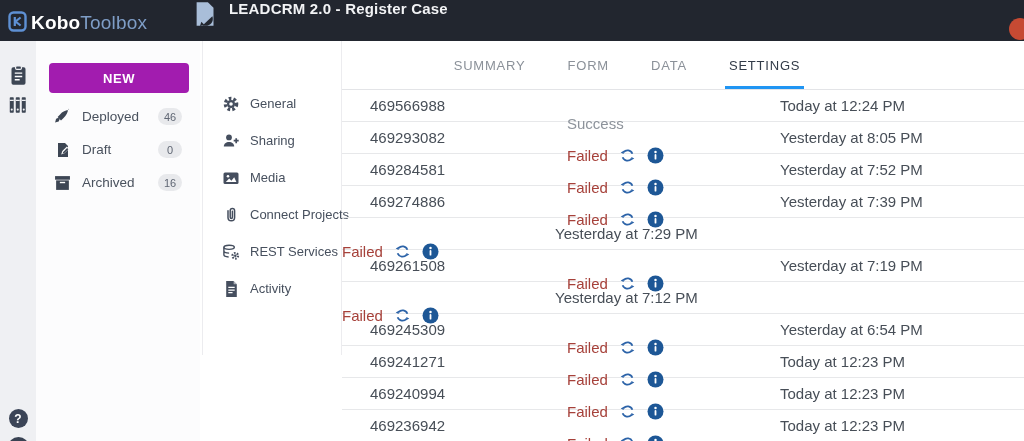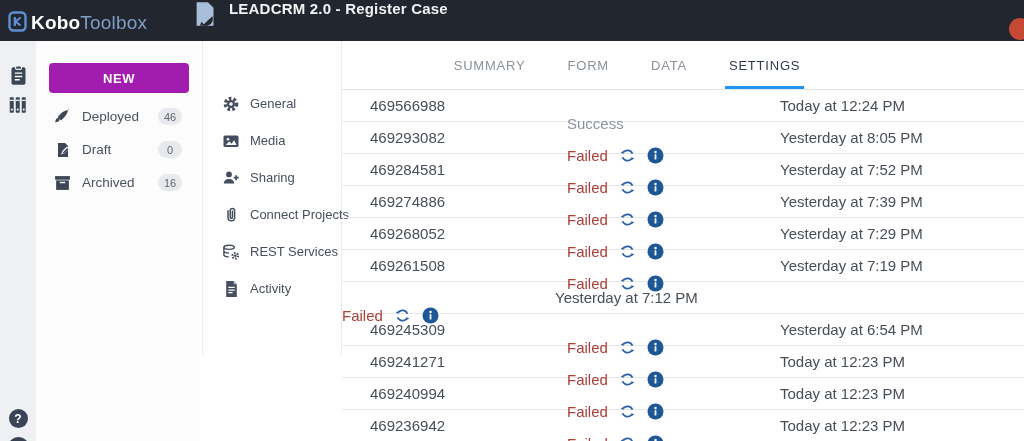--- a/index.html
+++ b/index.html
@@ -180,37 +180,37 @@
             <circle cx="9" cy="9" r="4" fill="#454e5e"></circle>
             <circle cx="9" cy="9" r="1.8" fill="#fff"></circle>
           </svg>
         </span>
         <span class="snav-label">General</span>
       </div>
 
       <div class="snav-item">
         <span class="icon">
           <svg width="18" height="18" viewBox="0 0 18 18">
+            <circle cx="7" cy="5.4" r="2.9" fill="#454e5e"></circle>
+            <path fill="#454e5e" d="M1.8 14.6c0-2.9 2.3-4.6 5.2-4.6s5.2 1.7 5.2 4.6z"></path>
+            <path stroke="#454e5e" stroke-width="1.7" d="M14.2 6.2v5M11.7 8.7h5"></path>
+          </svg>
+        </span>
+        <span class="snav-label">Sharing</span>
+      </div>
+
+      <div class="snav-item">
+        <span class="icon">
+          <svg width="18" height="18" viewBox="0 0 18 18">
             <rect x="1.5" y="3.5" width="15" height="11.5" rx="1.5" fill="#454e5e"></rect>
             <circle cx="6" cy="7.3" r="1.3" fill="#fff"></circle>
             <path fill="#fff" d="M3.8 13l3.4-3.5 2.2 2.2 2.8-3.4 2.2 4.7z"></path>
           </svg>
         </span>
         <span class="snav-label">Media</span>
-      </div>
-
-      <div class="snav-item">
-        <span class="icon">
-          <svg width="18" height="18" viewBox="0 0 18 18">
-            <circle cx="7" cy="5.4" r="2.9" fill="#454e5e"></circle>
-            <path fill="#454e5e" d="M1.8 14.6c0-2.9 2.3-4.6 5.2-4.6s5.2 1.7 5.2 4.6z"></path>
-            <path stroke="#454e5e" stroke-width="1.7" d="M14.2 6.2v5M11.7 8.7h5"></path>
-          </svg>
-        </span>
-        <span class="snav-label">Sharing</span>
       </div>
 
       <div class="snav-item">
         <span class="icon">
           <svg width="18" height="18" viewBox="0 0 18 18">
             <path fill="none" stroke="#454e5e" stroke-width="1.5" stroke-linecap="round" d="M6 4.8v6.7a3.3 3.3 0 0 0 6.6 0V4.8a2.2 2.2 0 0 0-4.4 0v6.5a1.1 1.1 0 0 0 2.2 0v-6"></path>
           </svg>
         </span>
         <span class="snav-label">Connect Projects</span>
       </div>
@@ -326,21 +326,20 @@
               <circle cx="8.5" cy="8.5" r="8" fill="#1d5796"></circle>
               <circle cx="8.5" cy="4.9" r="1.25" fill="#fff"></circle>
               <rect x="7.6" y="7" width="1.8" height="5.6" rx=".9" fill="#fff"></rect>
             </svg>
           </span>
         </span>
         <span class="cell-date">Yesterday at 7:39 PM</span>
       </div>
 
       <div class="logrow">
-        <span class="cell-id">469268052</span>
         <span class="cell-status">
           <span class="st-text st-failed">Failed</span>
           <span class="icon-btn">
             <svg width="17" height="17" viewBox="0 0 16 16">
               <path fill="none" stroke="#2c63a8" stroke-width="1.6" d="M12.6 6.3A4.8 4.8 0 0 0 4.3 5M3.4 9.7a4.8 4.8 0 0 0 8.3 1.3"></path>
               <path fill="#2c63a8" d="M4.9 3.2L4.3 6.6 1.6 5.2zM11.1 12.8l.6-3.4 2.7 1.4z"></path>
             </svg>
           </span>
           <span class="icon-btn">
             <svg width="17" height="17" viewBox="0 0 17 17">

